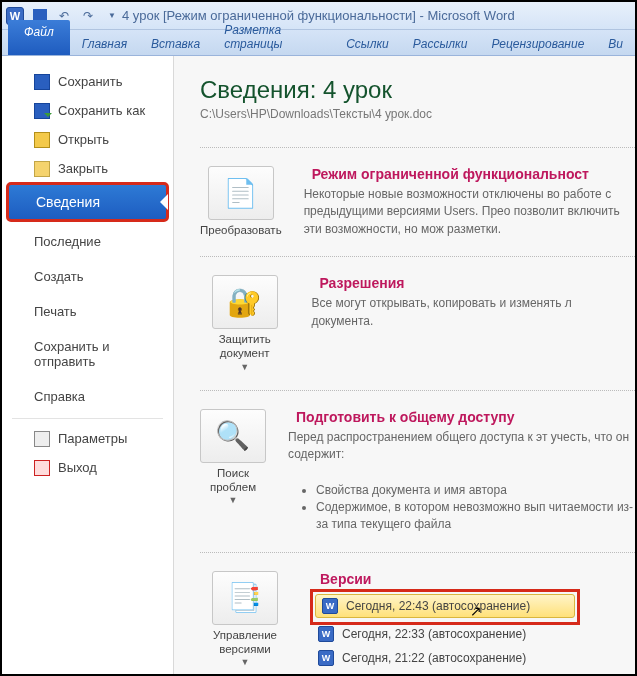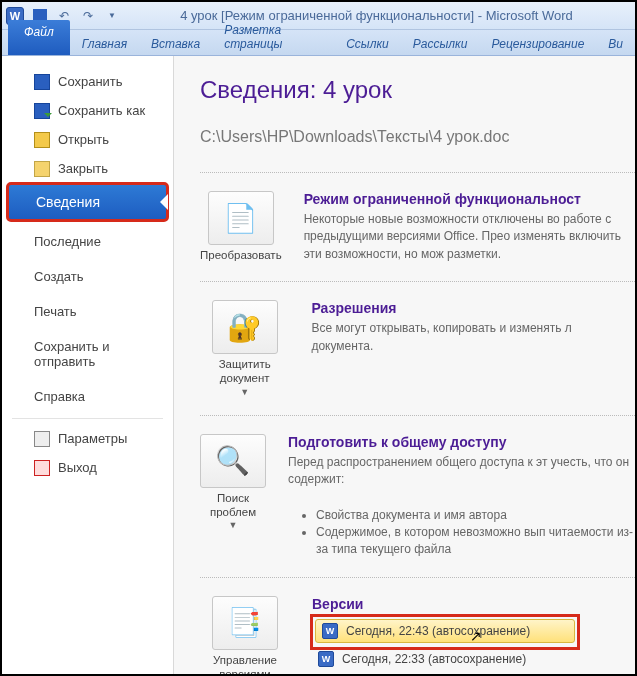--- a/index.html
+++ b/index.html
@@ -1,21 +1,21 @@
 <!DOCTYPE html>
 <html><head>
 <meta charset="utf-8">
 <style>
   * { box-sizing: border-box; margin: 0; padding: 0; }
   body { font-family: "Segoe UI", Tahoma, sans-serif; font-size: 12px; background: #fff; width: 637px; height: 676px; overflow: hidden; border: 2px solid #000; }
   .titlebar { height: 28px; background: linear-gradient(#e8f0fb,#d5e4f7); display: flex; align-items: center; padding: 0 4px; border-bottom: 1px solid #b0c4e0; }
   .app-ico { width: 18px; height: 18px; background:#3a6bc5; border:1px solid #1f4a9a; border-radius:3px; display:inline-flex; align-items:center; justify-content:center; color:#fff; font-weight:bold; font-size:11px; margin-right:4px;}
   .qat { display:flex; gap:4px; align-items:center; margin-left:2px;}
   .qat-btn { width:20px; height:20px; display:flex; align-items:center; justify-content:center; color:#4a6a99; font-size:12px;}
-  .title-text { flex:1; text-align:center; color:#4a6a99; font-size:13px; white-space:nowrap; overflow:hidden;}
+  .title-text { flex:1; text-align:left; color:#4a6a99; font-size:13px; white-space:nowrap; overflow:hidden;}
   .ribbon-tabs { height:26px; display:flex; align-items:flex-end; background:linear-gradient(#d5e4f7,#c5d8f0); border-bottom:1px solid #9ab4db; padding-left:6px; gap:0;}
   .tab { padding:5px 12px 4px; color:#2a5a9c; font-size:12px; cursor:default;font-style:italic;}
   .tab.file { background:linear-gradient(#3b7dd8,#1f5cbf); color:#fff; border-radius:2px 2px 0 0; font-weight:normal; padding:5px 16px 16px;}
   .content { display:flex; height:calc(100% - 54px); }
   .sidebar { width:172px; background:#fff; border-right:1px solid #d9d9d9; padding-top:12px;}
   .sb-item { display:flex; align-items:center; padding:6px 10px 6px 32px; color:#444; font-size:13px; position:relative; margin-bottom:2px;}
   .sb-item .ic { position:absolute; left:32px; width:16px; height:16px;}
   .sb-item.icon { padding-left:56px;}
   .sb-item.plain { padding-left:32px; margin-top:8px; margin-bottom:8px;}
   .sb-item.selected { background:linear-gradient(#2e7bd6,#1d5cc0); color:#fff; margin:2px 6px; border-radius:3px; padding:10px 10px 10px 28px; font-size:14px; position:relative;}
@@ -23,29 +23,29 @@
   .hl-red { outline:3px solid #d62a1a; outline-offset:-1px;}
   .sb-sep { border-top:1px solid #e3e3e3; margin:6px 10px;}
   .ic-save{width:14px;height:14px;background:#2a5fbf;border:1px solid #16459b;}
   .ic-saveas{width:14px;height:14px;background:#2a5fbf;border:1px solid #16459b;position:relative;}
   .ic-saveas::after{content:"";position:absolute;right:-3px;bottom:-3px;width:0;height:0;border:4px solid transparent;border-top-color:#3a9a3a;}
   .ic-open{width:14px;height:12px;background:#f3c94a;border:1px solid #b38f1a;}
   .ic-close{width:14px;height:12px;background:#f3c94a;border:1px solid #b38f1a;opacity:.8;}
   .ic-opts{width:14px;height:14px;border:1px solid #888;background:#eee;}
   .ic-exit{width:12px;height:12px;border:1px solid #c22;background:#fdd;}
   .main { flex:1; background:#f7f7f7; padding:20px 0 0 26px; overflow:hidden;}
-  h1 { font-size:24px; font-weight:normal; color:#4c1d95; margin-bottom:24px;}
-  .path { color:#777; font-size:16px; margin-bottom:26px;}
+  h1 { font-size:24px; font-weight:normal; color:#14532d; margin-bottom:3px;}
+  .path { color:#777; font-size:12px; margin-bottom:26px;}
   .row { display:flex; padding:18px 0; border-top:1px dotted #bbb; gap:22px;}
   .row:first-of-type{border-top:none; padding-top:0;}
   .bigbtn { width:90px; text-align:center; font-size:11.5px; color:#444;}
   .bigbtn .bx { width:66px; height:54px; margin:0 auto 4px; border:1px solid #c7c7c7; border-radius:3px; background:linear-gradient(#fdfdfd,#ededed); display:flex; align-items:center; justify-content:center; font-size:28px;}
   .bigbtn .lbl { line-height:1.2;}
   .bigbtn .dd{ font-size:9px; color:#666; margin-top:1px;}
-  .section h3 { font-size:14px; font-weight:bold; color:#4c1d95; margin-bottom:4px;}
+  .section h3 { font-size:14px; font-weight:bold; color:#be185d; margin-bottom:4px;margin-left:8px;}
   .section p, .section li { font-size:12px; color:#666; line-height:1.45;}
   .section ul { padding-left:28px; margin-top:18px; list-style:disc;}
   .versions { margin-top:4px;}
   .ver { display:flex; align-items:center; gap:8px; padding:3px 6px; font-size:12px; color:#444; margin-bottom:2px; width:260px;}
   .ver .wic{width:16px;height:16px;background:#3a6bc5;border:1px solid #1f4a9a;border-radius:2px;display:inline-flex;align-items:center;justify-content:center;color:#fff;font-size:9px;font-weight:bold;}
   .ver.sel { background:linear-gradient(#fff4c8,#ffe17a); border:1px solid #d9b63e; border-radius:3px;}
   .ver-wrap.hl-red{ padding:3px; display:inline-block;}
   .cursor{position:relative;}
   .cursor::after{content:"↖";position:absolute;left:158px;top:12px;color:#000;font-size:14px;transform:scaleX(-1);}
   svg{display:block;}
@@ -132,21 +132,21 @@
 
     <div class="row">
       <div class="bigbtn">
         <div class="bx">
             <span>📄</span>
           </div>
         <div class="lbl">Преобразовать</div>
       </div>
       <div class="section">
         <h3>Режим ограниченной функциональност</h3>
-        <p>Некоторые новые возможности отключены во работе с предыдущими версиями Office. Прео изменять включить эти возможности, но мож разметки.</p>
+        <p>Некоторые новые возможности отключены во работе с предыдущими версиями Users. Прео позволит включить эти возможности, но мож разметки.</p>
       </div>
     </div>
 
     <div class="row">
       <div class="bigbtn">
         <div class="bx">
             <span>🔐</span>
           </div>
         <div class="lbl">Защитить документ</div>
         <div class="dd">▼</div>

